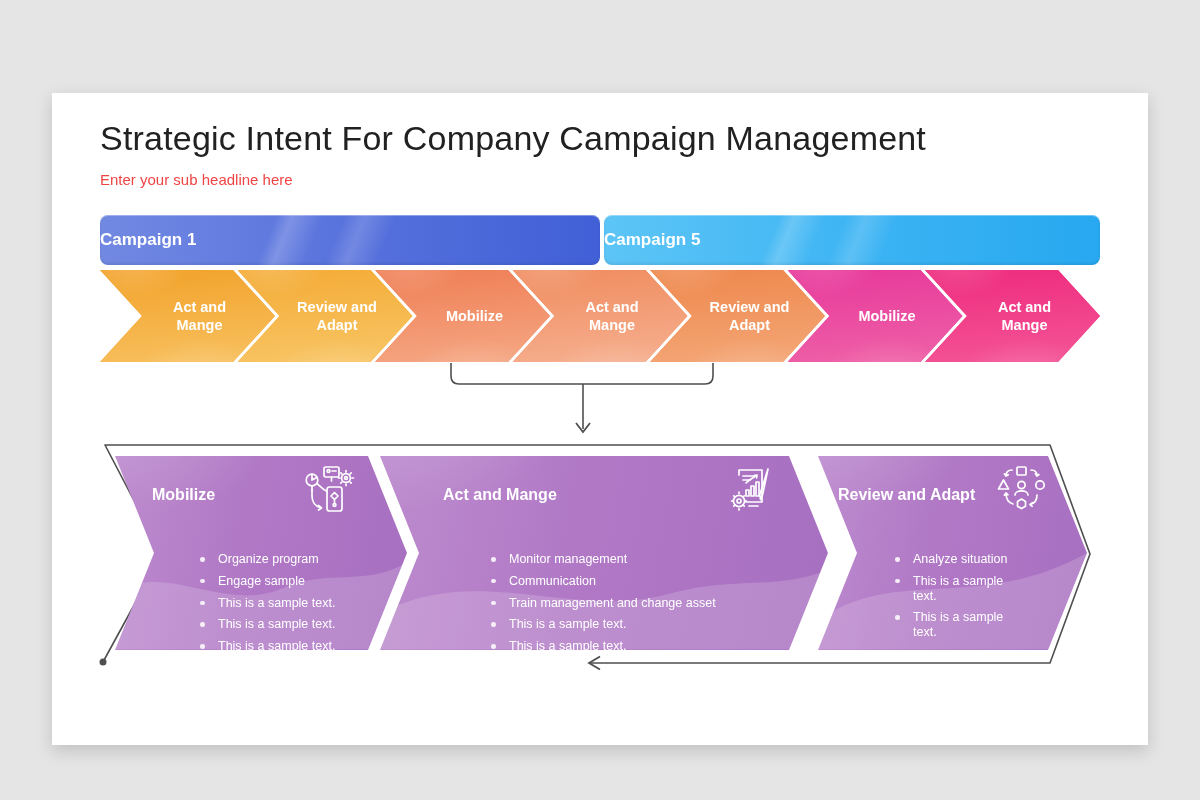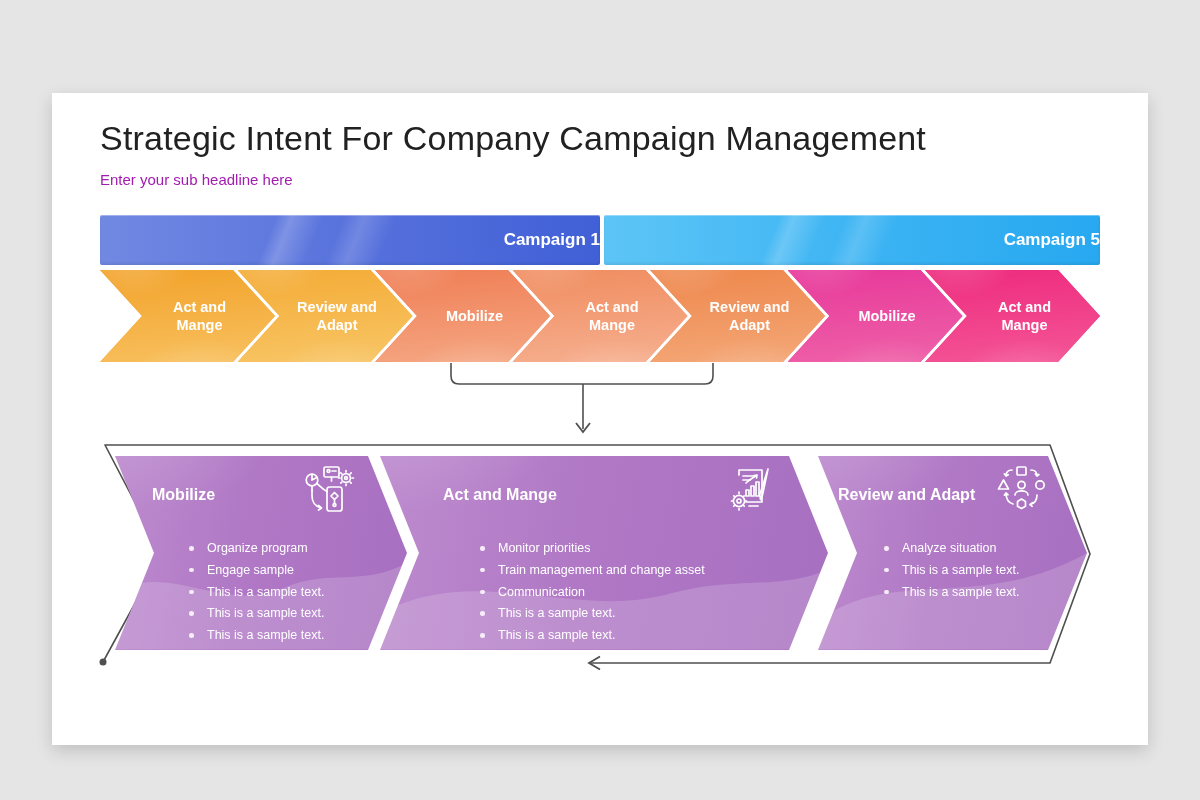--- a/index.html
+++ b/index.html
@@ -12,27 +12,27 @@
   .slide{
     position:absolute;left:52px;top:93px;width:1096px;height:652px;
     background:#FFFFFF;box-shadow:0 6px 16px rgba(0,0,0,.16);
   }
   .title{
     position:absolute;left:48px;top:26px;
     font-size:34px;font-weight:500;color:#212121;letter-spacing:.2px;white-space:nowrap;
   }
   .subtitle{
     position:absolute;left:48px;top:78px;
-    font-size:15px;color:#a21caf;
+    font-size:15px;color:#ef4444;
   }
   
   .bars{position:absolute;left:48px;top:122px;width:1000px;height:50px;display:flex;gap:4px;}
   .bar{
-    position:relative;flex:0 0 auto;height:50px;border-radius:2px;
-    display:flex;align-items:center;justify-content:flex-end;
+    position:relative;flex:0 0 auto;height:50px;border-radius:8px;
+    display:flex;align-items:center;justify-content:flex-start;
     color:#fff;font-size:17px;font-weight:bold;
     box-shadow:inset 0 1px 0 rgba(255,255,255,.35), inset 0 -2px 3px rgba(0,0,0,.08);
   }
   .bar::after{
     content:"";position:absolute;inset:0;border-radius:2px;pointer-events:none;
     background:linear-gradient(112deg, transparent 34%, rgba(255,255,255,.20) 37%, transparent 43%,
                transparent 47%, rgba(255,255,255,.16) 51%, transparent 57%);
   }
   .bar1{width:500px;background:linear-gradient(90deg,#7289E2 0%,#5570DC 55%,#4160D7 100%);}
   .bar2{width:496px;background:linear-gradient(90deg,#5DC5F6 0%,#3BB3F3 55%,#27A8F0 100%);}
@@ -92,21 +92,21 @@
   }
   .b1{left:15px;width:292px;}
   .b2{left:280px;width:448px;}
   .b3{left:718px;width:269px;}
   .block .wave-svg{position:absolute;left:0;bottom:0;width:100%;height:58%;}
   .block-title{position:absolute;top:30px;font-size:16px;font-weight:bold;z-index:2;}
   .b1 .block-title{left:37px;} .b2 .block-title{left:63px;} .b3 .block-title{left:20px;}
   .block-icon{position:absolute;top:9px;width:52px;height:52px;z-index:2;}
   .b1 .block-icon{right:52px;} .b2 .block-icon{right:52px;} .b3 .block-icon{right:40px;}
   .block ul{
-    position:absolute;top:85px;margin:0;padding:0;list-style:none;z-index:2;
+    position:absolute;top:85px;margin:11px;padding:0;list-style:none;z-index:2;
     font-size:12.5px;
   }
   .b1 ul{left:72px;right:60px;} .b2 ul{left:98px;right:70px;} .b3 ul{left:64px;right:56px;}
   .block li{position:relative;padding-left:20px;margin-bottom:7px;line-height:1.18;}
   .block li::before{
     content:"";position:absolute;left:2px;top:5px;width:4.5px;height:4.5px;border-radius:50%;
     background:rgba(255,255,255,.85);
   }
   svg{display:block;}
   .ic{stroke:#fff;fill:none;stroke-width:1.7;stroke-linecap:round;stroke-linejoin:round;}
@@ -211,23 +211,23 @@
         <rect x="27" y="21" width="3" height="10"></rect>
         <rect x="32" y="17" width="3" height="14"></rect>
         <path d="M22,18 C26,14 29,13 33,10 M33,10 L30,10.5 M33,10 L32.6,13"></path>
         <path d="M44,4 L38.5,30 L36.5,34.5 L35.8,29.5 Z"></path>
         <circle cx="15" cy="36" r="5.6"></circle>
           <circle cx="15" cy="36" r="2"></circle>
         <path d="M15,28.5 L15,27 M15,45 L15,43.5 M7.5,36 L9,36 M21,36 L22.5,36 M9.8,30.8 L10.8,31.8 M19.2,40.2 L20.2,41.2 M9.8,41.2 L10.8,40.2 M19.2,31.8 L20.2,30.8"></path>
         <path d="M25,41 L34,41"></path>
       </svg>
       <ul>
-        <li><span>Monitor priorities</span></li>
+        <li><span>Monitor management</span></li>
+        <li><span>Communication</span></li>
         <li><span>Train management and change asset</span></li>
-        <li><span>Communication</span></li>
         <li><span>This is a sample text.</span></li>
         <li><span>This is a sample text.</span></li>
       </ul>
     </div>
 
     <div class="block b3">
       <svg class="wave-svg" viewBox="0 0 400 140" preserveAspectRatio="none">
         <path d="M0,105 C110,35 240,95 400,20 L400,140 L0,140 Z" fill="#FFFFFF" opacity="0.17"></path>
       </svg>
       <div class="block-title">Review and Adapt</div>

